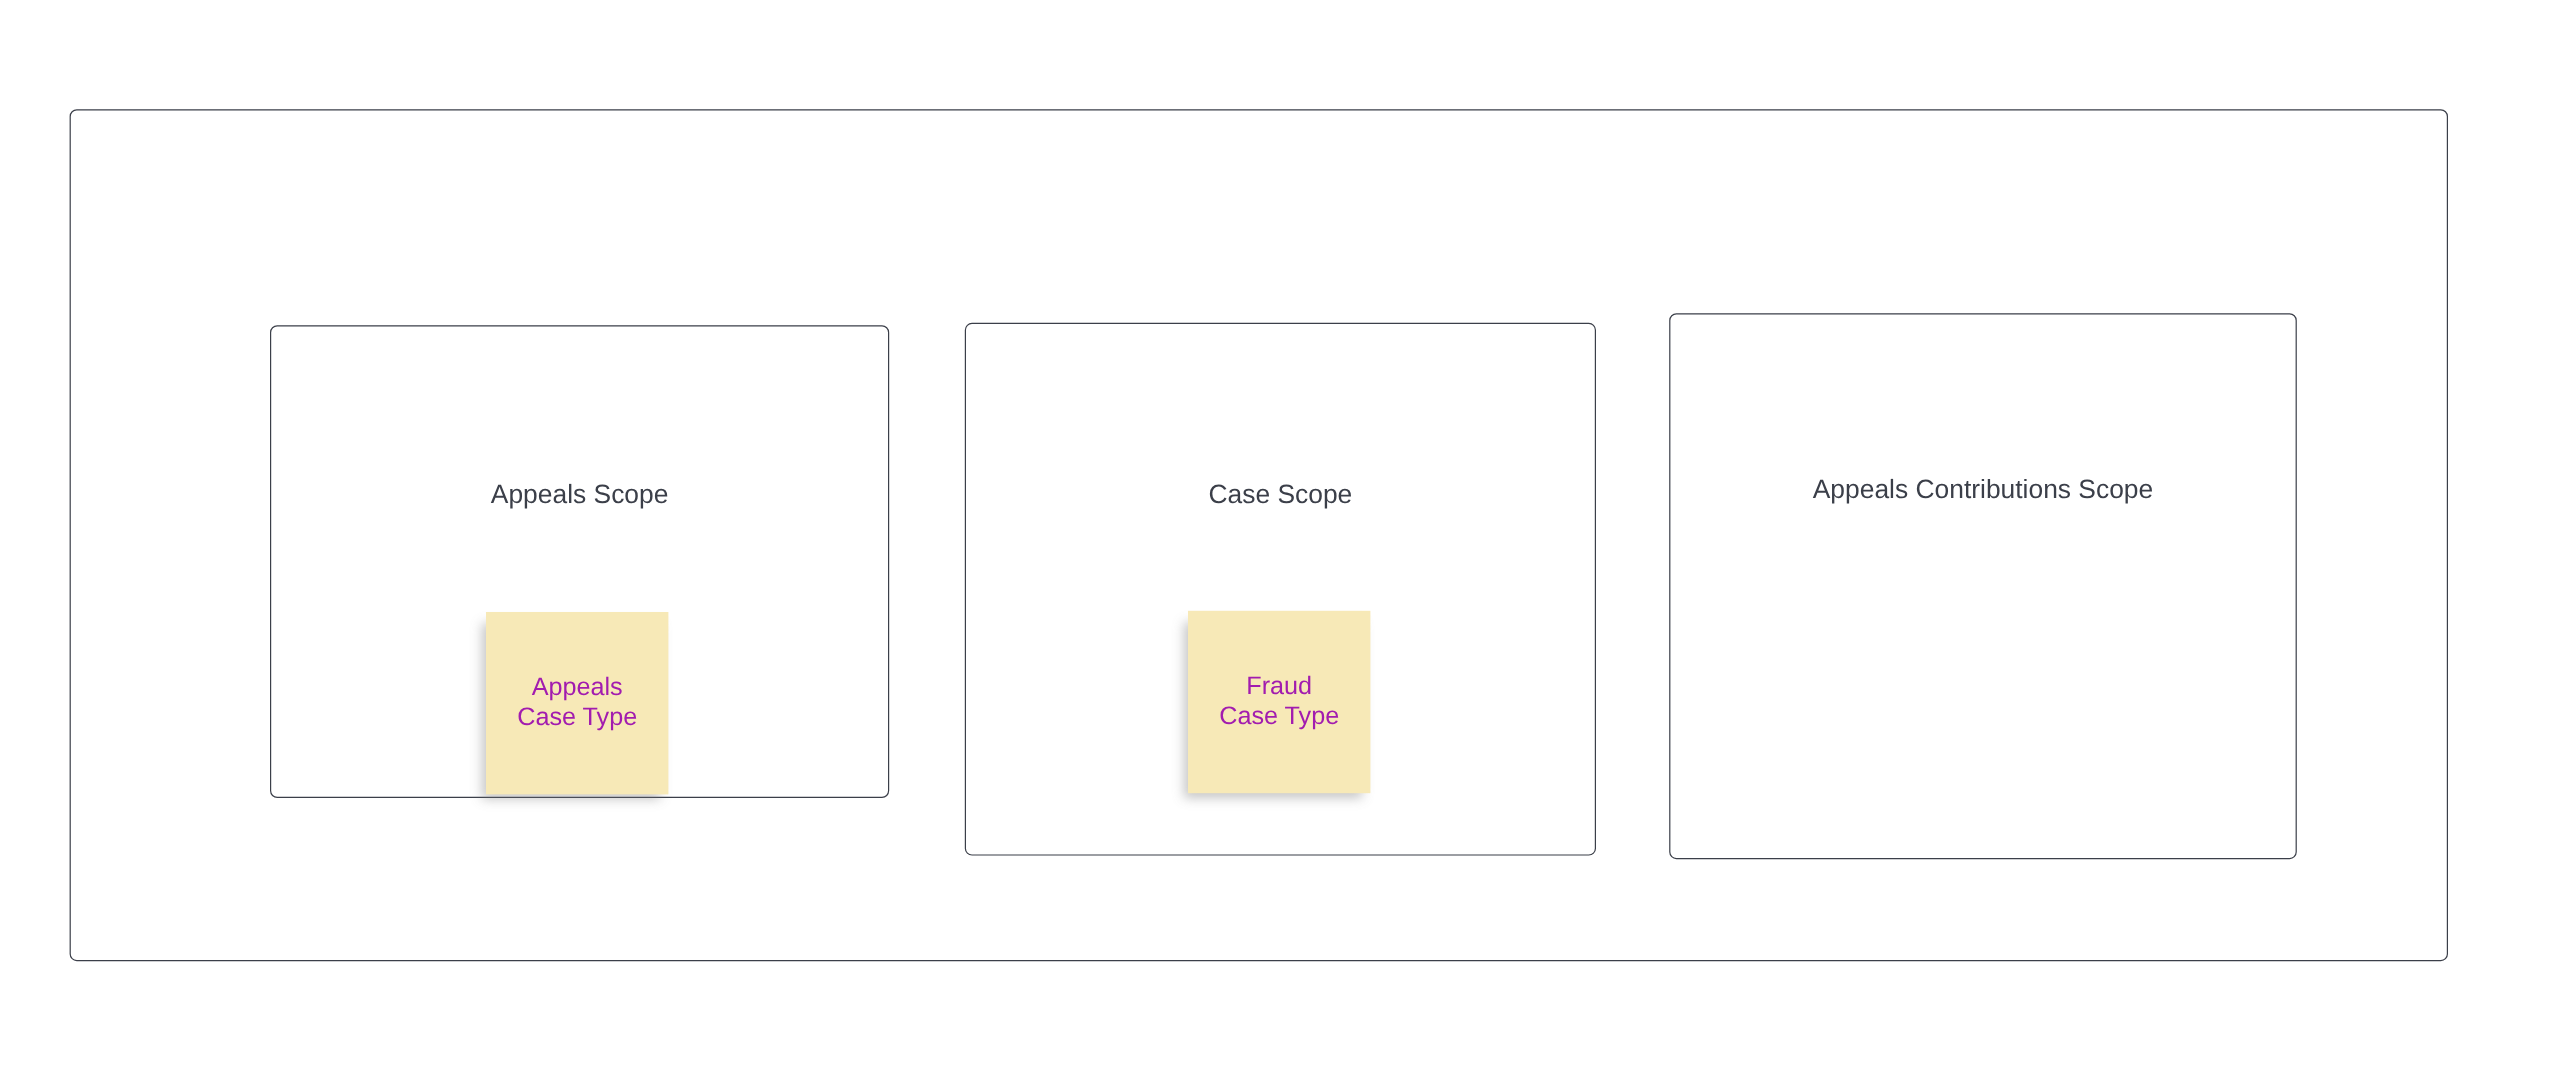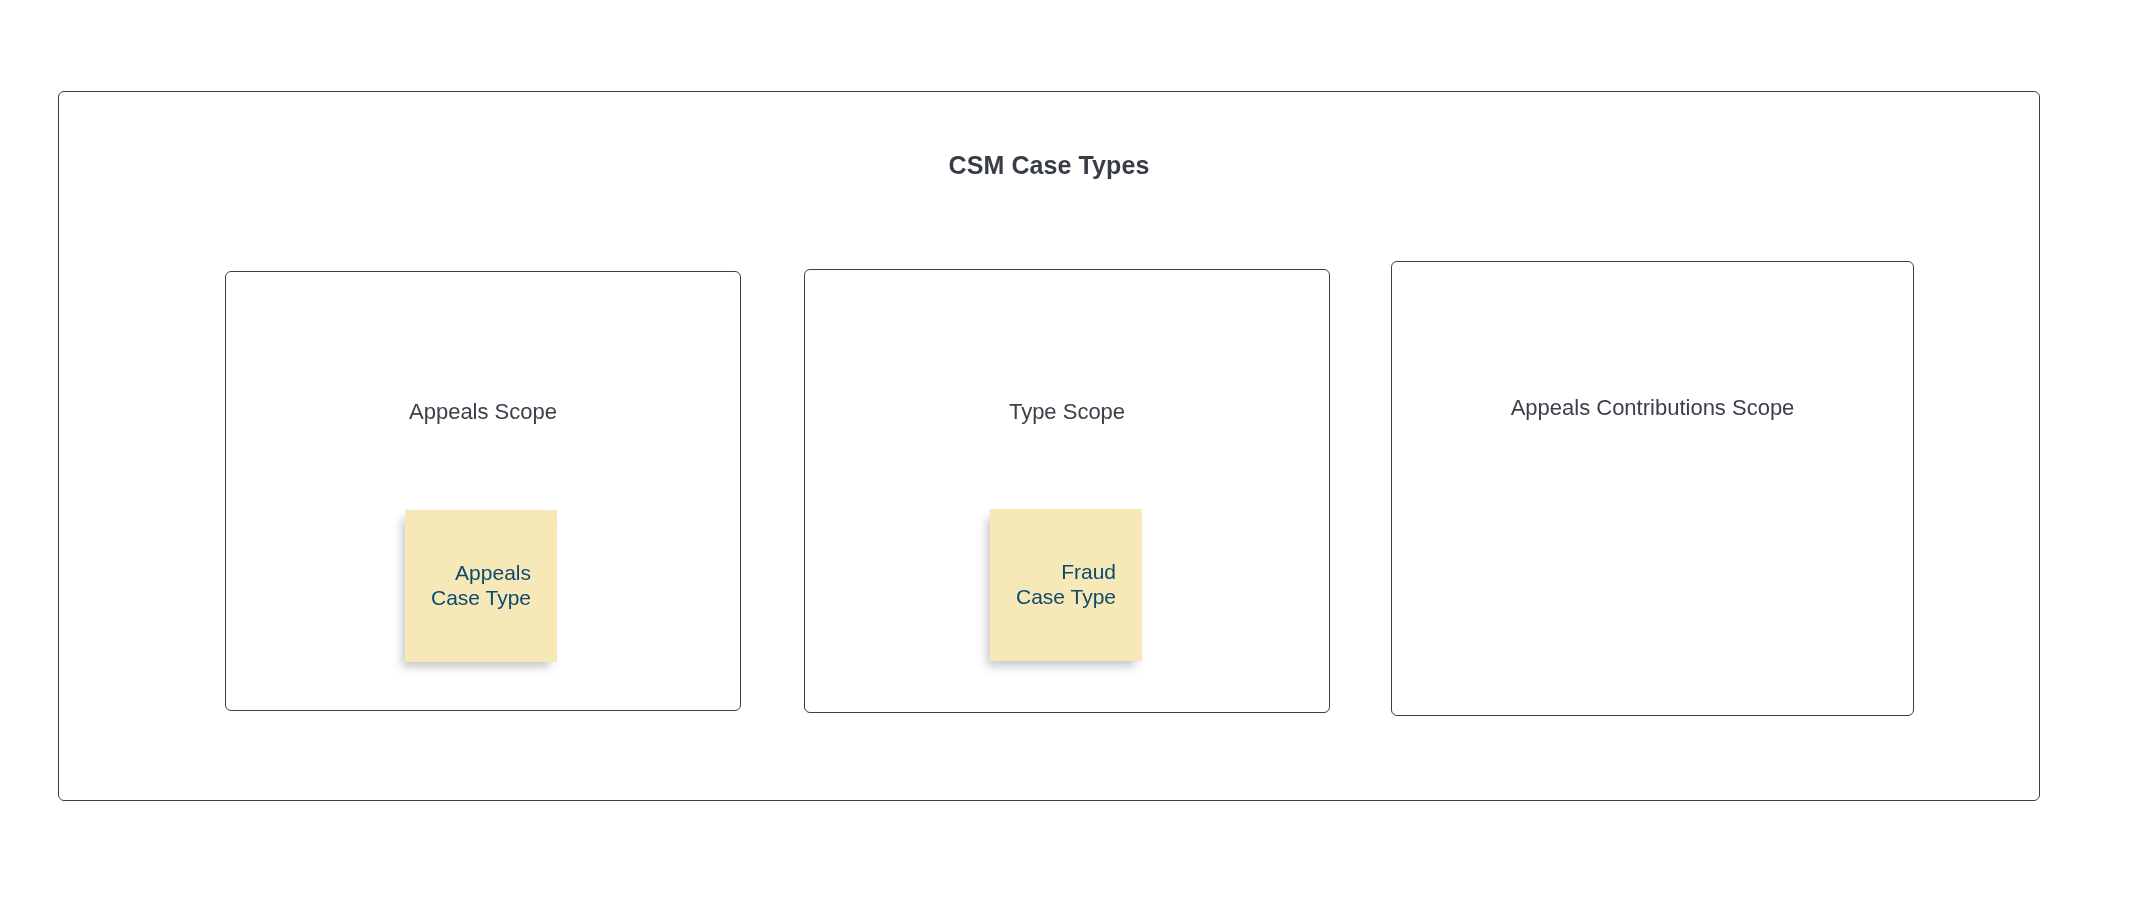--- a/index.html
+++ b/index.html
@@ -53,21 +53,21 @@
 
   .scope-card {
     position: absolute;
     box-sizing: border-box;
     border: 1.6px solid #3b3f49;
     border-radius: 6px;
     background: #ffffff;
   }
 
   
-  .scope-card.card-0 { left: 166px;  top: 179px; width: 516px; height: 440px; }
+  .scope-card.card-0 { left: 166px;  top: 179px; width: 516px; height: 394px; }
   .scope-card.card-1 { left: 745px;  top: 177px; width: 526px; height: 444px; }
   .scope-card.card-2 { left: 1332px; top: 169px; width: 523px; height: 455px; }
 
   .scope-label {
     position: absolute;
     left: 0;
     right: 0;
     text-align: center;
     font-size: 22px;
     font-weight: normal;
@@ -91,45 +91,44 @@
     justify-content: center;
     box-shadow: -5px 7px 9px -2px rgba(120, 120, 120, 0.42);
   }
   .card-0 .sticky-note { left: 179px; top: 238px; }
   .card-1 .sticky-note { left: 185px; top: 239px; }
   .card-2 .sticky-note { left: 186px; top: 248px; }
 
   .sticky-note-label {
     font-size: 21px;
     line-height: 1.18;
-    color: #0c4a6e;
-    text-align: right;
+    color: #a21caf;
+    text-align: center;
     white-space: pre-line;
     padding: 0 6px;
   }
 </style>
 </head>
 <body>
 
 <div id="diagram-container">
 
-  <div id="diagram-title">CSM Case Types</div>
 
   <div id="scope-cards">
 
     <div class="scope-card card-0">
       <div class="scope-label">Appeals Scope</div>
       <div class="sticky-note">
         <span class="sticky-note-label">Appeals
 Case Type</span>
       </div>
     </div>
 
     <div class="scope-card card-1">
-      <div class="scope-label">Type Scope</div>
+      <div class="scope-label">Case Scope</div>
       <div class="sticky-note">
         <span class="sticky-note-label">Fraud
 Case Type</span>
       </div>
     </div>
 
     <div class="scope-card card-2">
       <div class="scope-label">Appeals Contributions Scope</div>
     </div>
 

